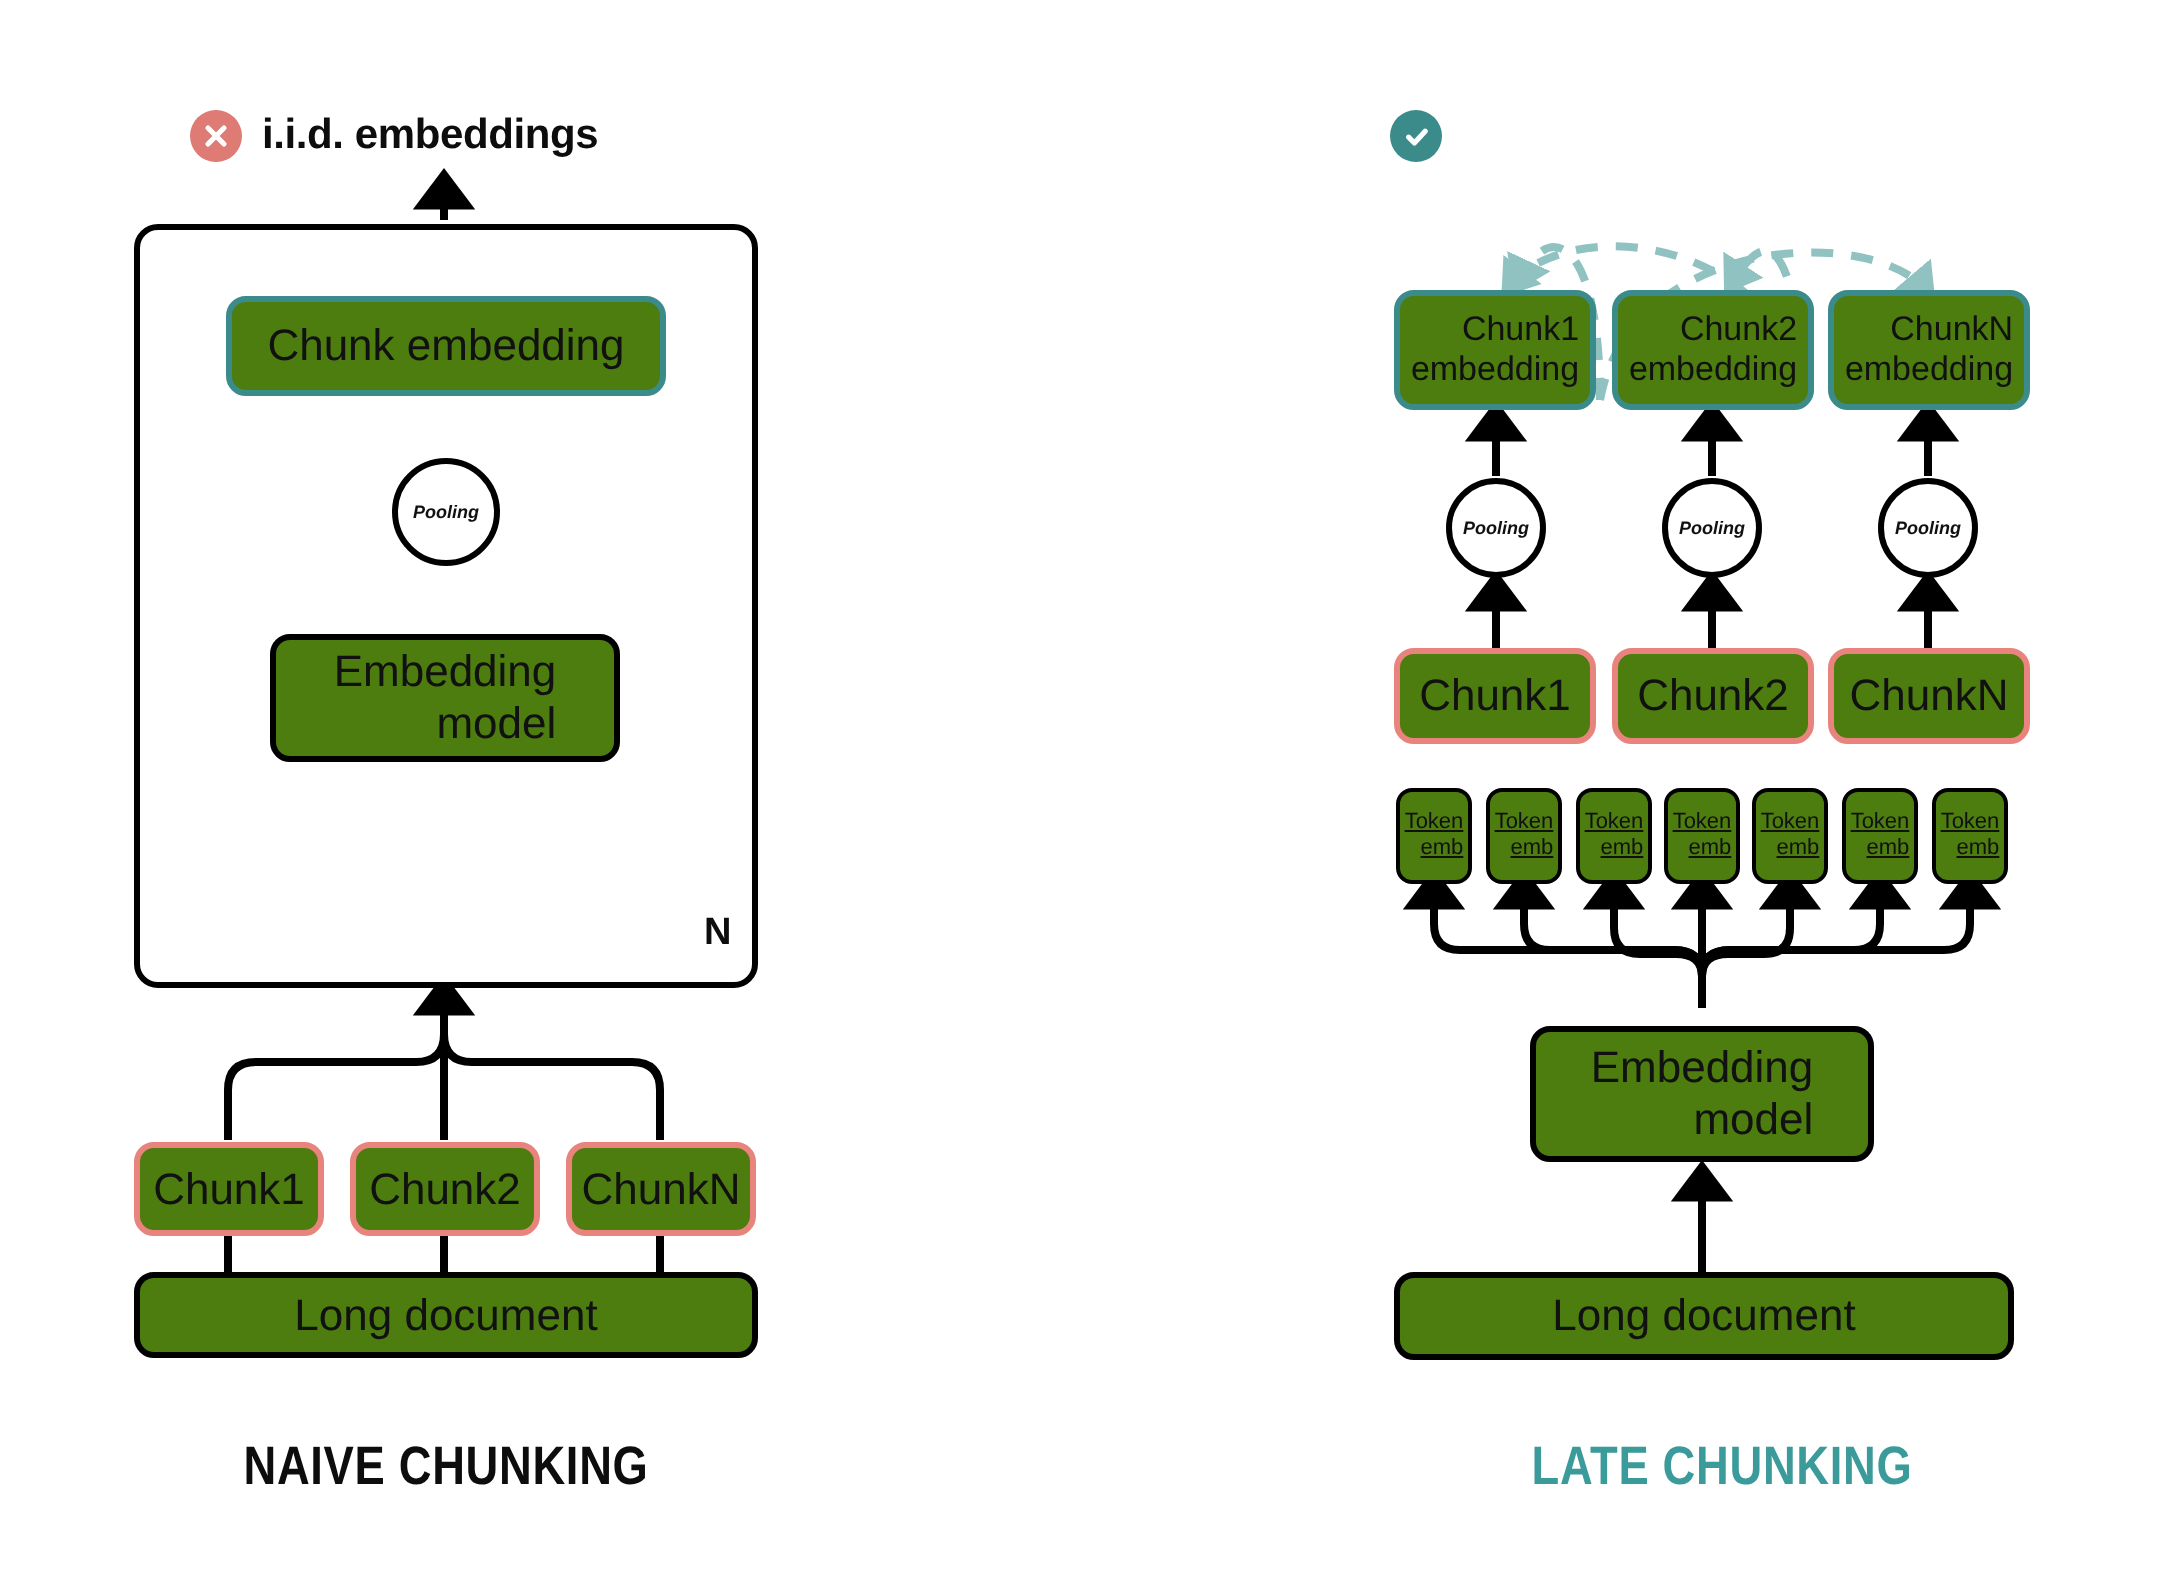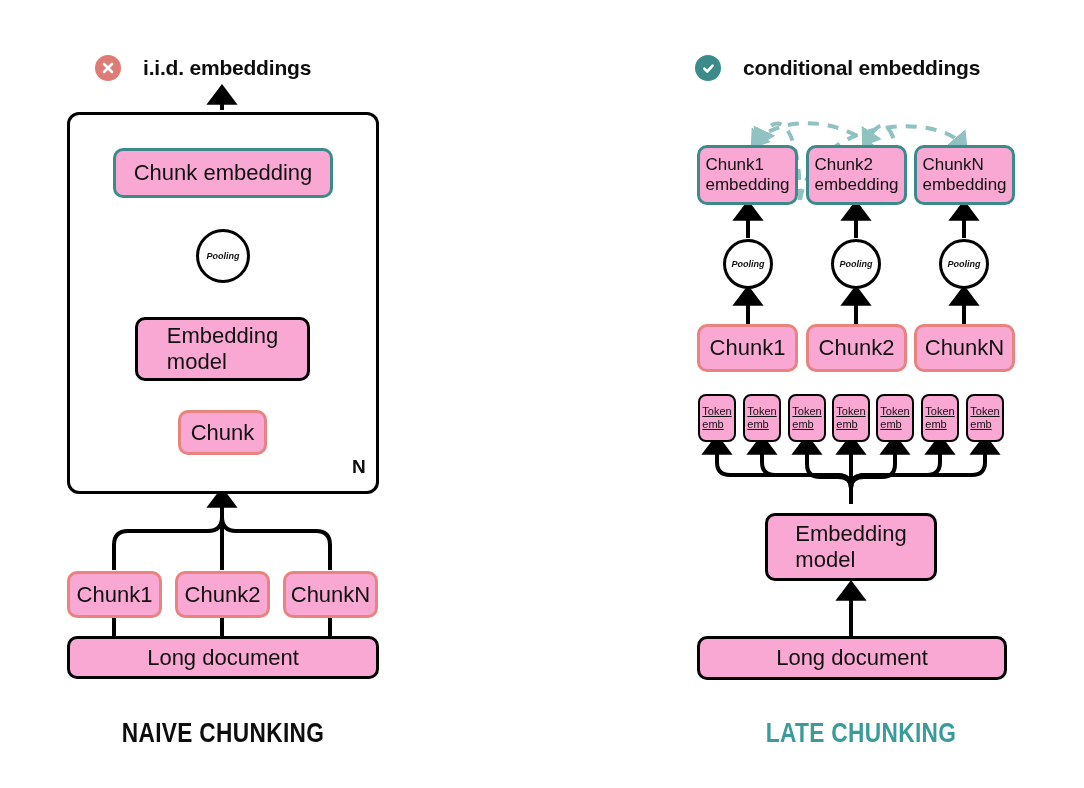--- a/index.html
+++ b/index.html
@@ -20,22 +20,22 @@
     overflow: hidden;
   }
 
   
   .box {
     position: absolute;
     box-sizing: border-box;
     display: flex;
     align-items: center;
     justify-content: center;
-    text-align: left;
-    background: #f9a8d4;
+    text-align: right;
+    background: #4d7c0f;
     color: #111111;
     line-height: 1.18;
     white-space: pre-line;
   }
   .box-black {
     border: 3px solid #000000;
     border-radius: 10px;
   }
   .box-teal {
     border: 3px solid #3b8b8b;
@@ -68,21 +68,21 @@
   
   .t-22 { font-size: 22px; }
   .t-17 { font-size: 17px; }
   .t-11 { font-size: 11px; text-decoration: underline; }
   .t-9  { font-size: 9px; font-style: italic; }
 
   .header-label {
     position: absolute;
     display: flex;
     align-items: center;
-    gap: 22px;
+    gap: 10px;
     font-size: 21px;
     font-weight: 800;
     letter-spacing: -0.2px;
     color: #0d0d0d;
   }
   .badge {
     width: 26px;
     height: 26px;
     border-radius: 50%;
     display: flex;
@@ -225,37 +225,35 @@
 
   <div class="n-label" style="left:352px; top:456px;">N</div>
 
   <div class="box box-teal t-22" style="left:113px; top:148px; width:220px; height:50px;">Chunk embedding</div>
 
   <div class="circle t-9" style="left:196px; top:229px; width:54px; height:54px;">Pooling</div>
 
   <div class="box box-black t-22" style="left:135px; top:317px; width:175px; height:64px;">Embedding
 model</div>
 
-  <div class="box box-red t-22" style="left:178px; top:410px; width:89px; height:45px;">Chunk</div>
 
   <div class="box box-red t-22" style="left:67px; top:571px; width:95px; height:47px;">Chunk1</div>
   <div class="box box-red t-22" style="left:175px; top:571px; width:95px; height:47px;">Chunk2</div>
   <div class="box box-red t-22" style="left:283px; top:571px; width:95px; height:47px;">ChunkN</div>
 
   <div class="box box-black t-22" style="left:67px; top:636px; width:312px; height:43px;">Long document</div>
 
   <div class="panel-title title-dark" style="left:0; top:718px; width:446px;">NAIVE CHUNKING</div>
 
   <div class="header-label" style="left:695px; top:55px;">
     <span class="badge badge-check">
       <svg width="15" height="15" viewBox="0 0 15 15" aria-hidden="true">
         <path d="M3.3,7.6 L6.2,10.5 L11.6,4.6" stroke="#ffffff" stroke-width="2.6" fill="none" stroke-linecap="round" stroke-linejoin="round"></path>
       </svg>
     </span>
-    <span>conditional embeddings</span>
   </div>
 
   <div class="box box-teal t-17" style="left:697px; top:145px; width:101px; height:60px;">Chunk1
 embedding</div>
   <div class="box box-teal t-17" style="left:806px; top:145px; width:101px; height:60px;">Chunk2
 embedding</div>
   <div class="box box-teal t-17" style="left:914px; top:145px; width:101px; height:60px;">ChunkN
 embedding</div>
 
   <div class="circle t-9" style="left:723px; top:239px; width:50px; height:50px;">Pooling</div>

